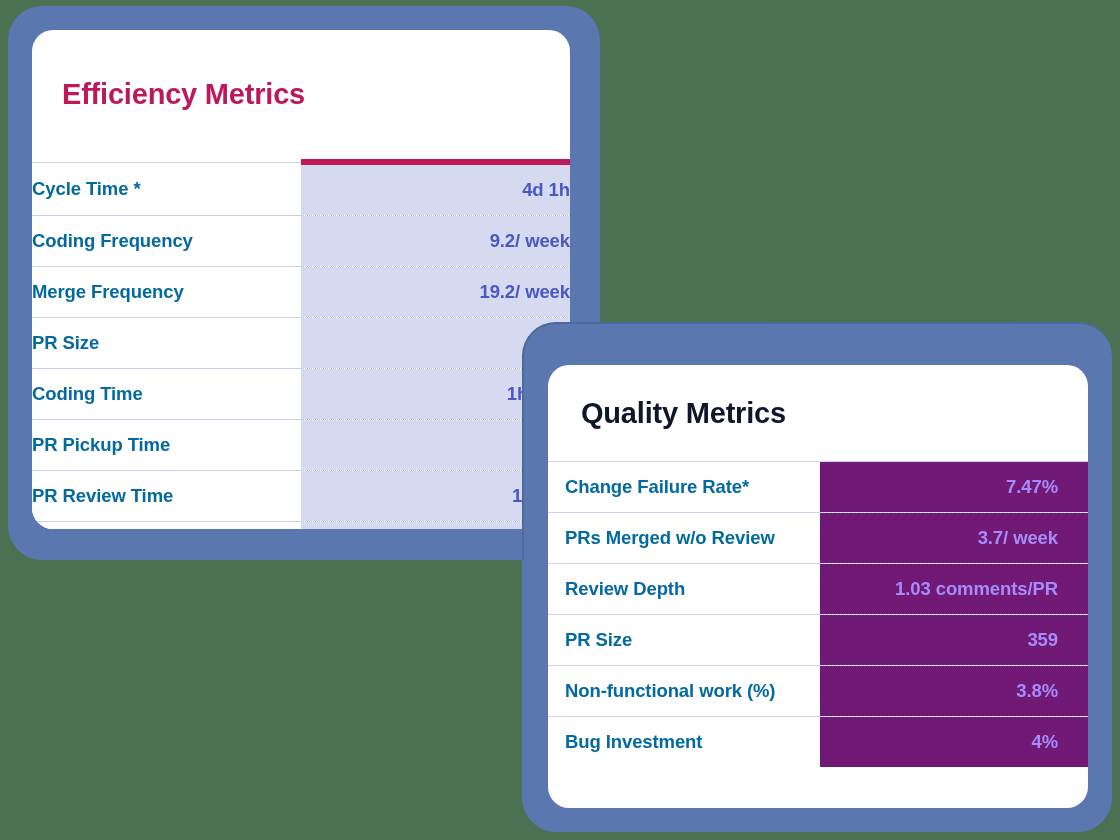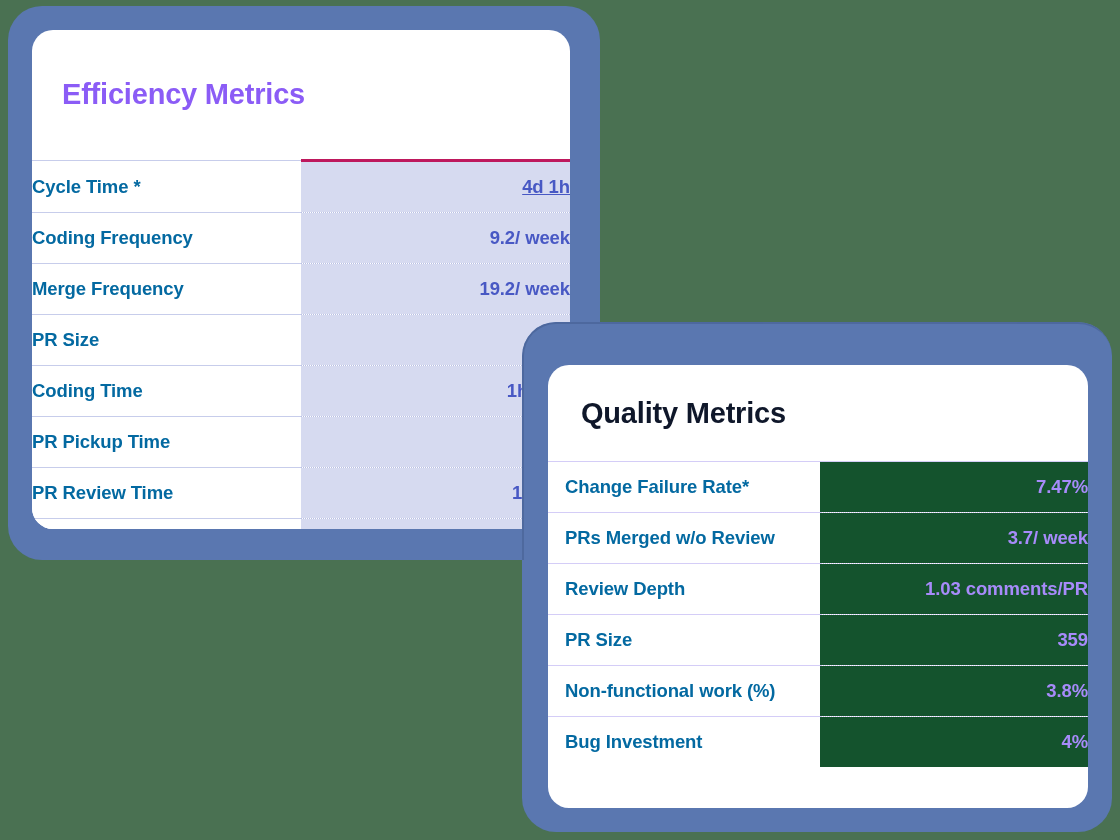--- a/index.html
+++ b/index.html
@@ -84,39 +84,38 @@
     left: 32px;
     top: 30px;
     width: 538px;
     height: 499px;
     border-radius: 21px;
   }
   #efficiency-card .card-title {
     position: absolute;
     left: 30px;
     top: 48px;
-    color: #8b5cf6;
+    color: #be185d;
   }
   #efficiency-table {
     top: 129px;
   }
   #efficiency-table .cell-label {
     border-top: 1px solid #c7cdeb;
   }
   #efficiency-table tr:first-child .cell-label {
     border-top: 1px solid #c7cdeb;
   }
   #efficiency-table .cell-value {
     background: #d6daf0;
     color: #4858c4;
     border-top: 1px dotted #b9c0e4;
   }
   #efficiency-table tr:first-child .cell-value {
-    border-top: 3px solid #be185d;
-    text-decoration: underline;
+    border-top: 6px solid #be185d;
   }
 
   
   
   #quality-frame {
     left: 522px;
     top: 322px;
     width: 590px;
     height: 510px;
     background: #5a77b0;
@@ -150,23 +149,24 @@
     color: #0f172a;
   }
   #quality-table {
     top: 96px;
   }
   #quality-table .cell-label {
     padding-left: 17px;
     border-top: 1px solid #d4cdf7;
   }
   #quality-table .cell-value {
-    background: #14532d;
+    background: #701a75;
     color: #a78bfa;
     border-top: 1px dotted #cdc4f3;
+    padding-right: 30px;
   }
   #quality-table tr:first-child .cell-value,
   #quality-table tr:first-child .cell-label {
     border-top: 1px solid #d4cdf7;
   }
 </style>
 </head>
 <body>
 
 <div id="stage">

